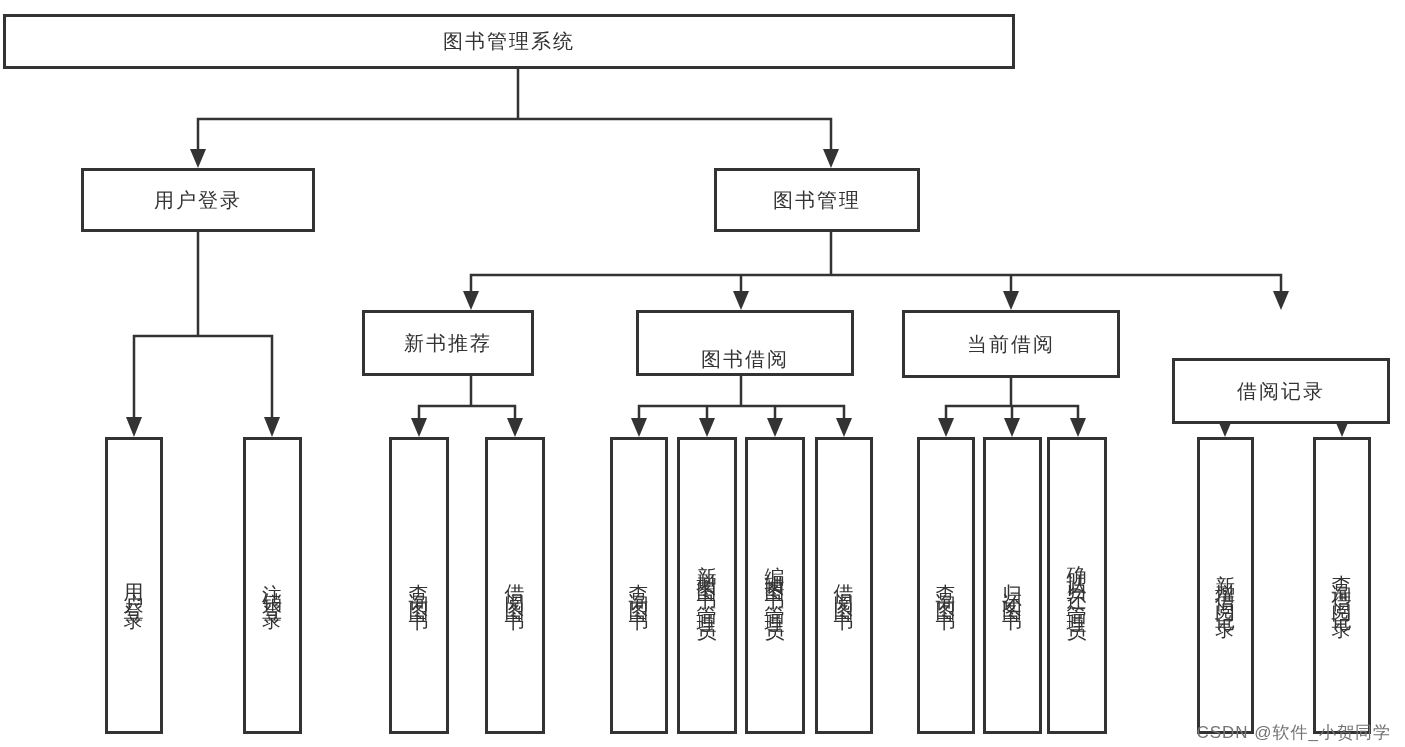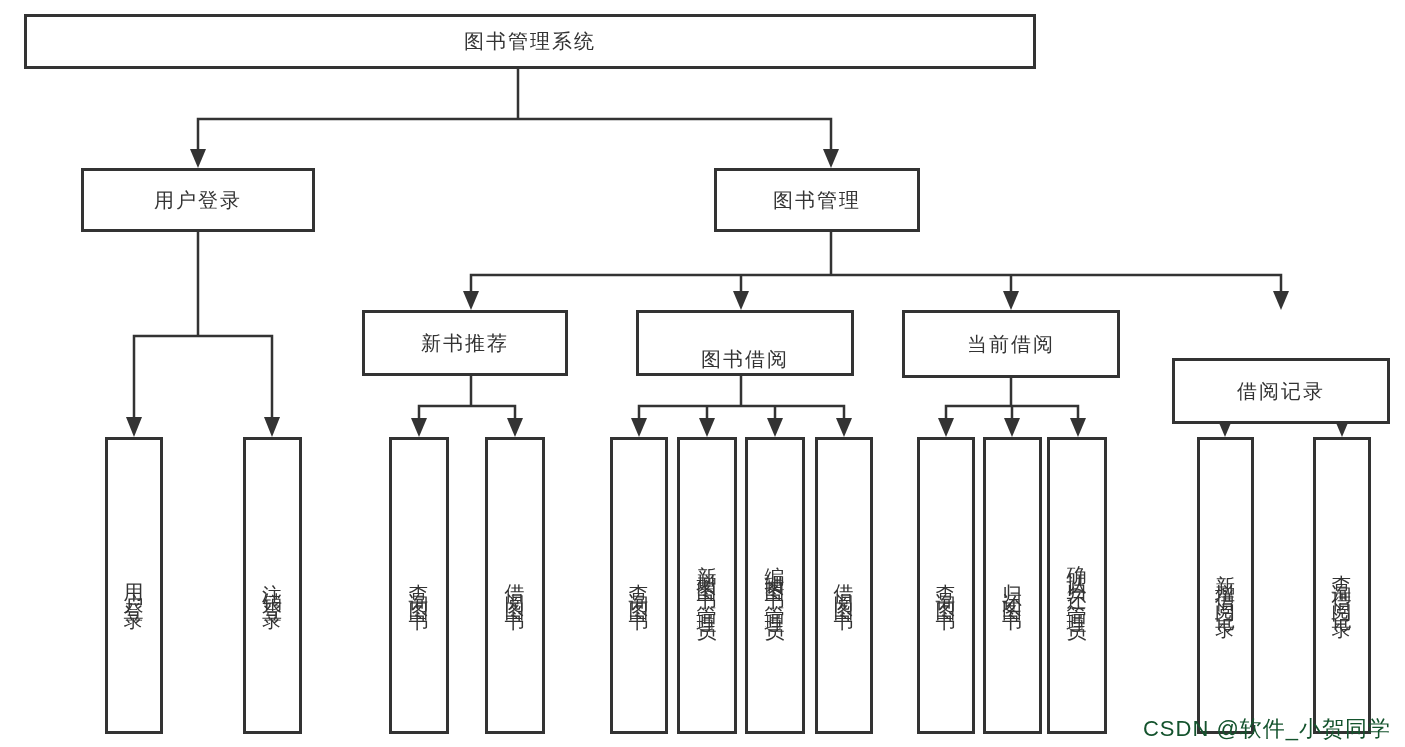--- a/index.html
+++ b/index.html
@@ -29,24 +29,24 @@
     display: flex;
     align-items: center;
     justify-content: center;
     z-index: 1;
   }
   .hlabel {
     font-size: 20px;
     letter-spacing: 2px;
     white-space: nowrap;
   }
-  .root-box   { left: 24px;  top: 14px;  width: 1012px; height: 55px; }
+  .root-box   { left: 3px;  top: 14px;  width: 1012px; height: 55px; }
   .l2-a       { left: 81px;  top: 168px; width: 234px;  height: 64px; }
   .l2-b       { left: 714px; top: 168px; width: 206px;  height: 64px; }
-  .l3-a       { left: 362px; top: 310px; width: 206px;  height: 66px; }
+  .l3-a       { left: 362px; top: 310px; width: 172px;  height: 66px; }
   .l3-b       { left: 636px; top: 310px; width: 218px;  height: 66px; align-items: flex-end; }
   .l3-c       { left: 902px; top: 310px; width: 218px;  height: 68px; }
   .l3-d       { left: 1172px;top: 310px; width: 218px;  height: 66px; margin-top: 48px; }
   .leaf { top: 437px; height: 297px; }
   .leaf .vlabel {
     writing-mode: vertical-rl;
     font-size: 20px;
     letter-spacing: 9px;
     line-height: 1;
     white-space: nowrap;
@@ -65,22 +65,22 @@
   .leaf-g5a { left: 1197px; width: 57px; }
   .leaf-g5b { left: 1313px; width: 58px; }
   .leaf-g3b .vlabel, .leaf-g3c .vlabel, .leaf-g4c .vlabel {
     letter-spacing: 8px;
   }
   .watermark {
     position: absolute;
     right: 14px;
     bottom: 3px;
     z-index: 5;
-    color: #14532d;
-    font-size: 22px;
+    color: #737373;
+    font-size: 17px;
     letter-spacing: 1px;
     white-space: nowrap;
   }
 </style>
 </head>
 <body>
 
 <div class="canvas">
 
   <svg class="connectors" viewBox="0 0 1405 747" xmlns="http://www.w3.org/2000/svg">

